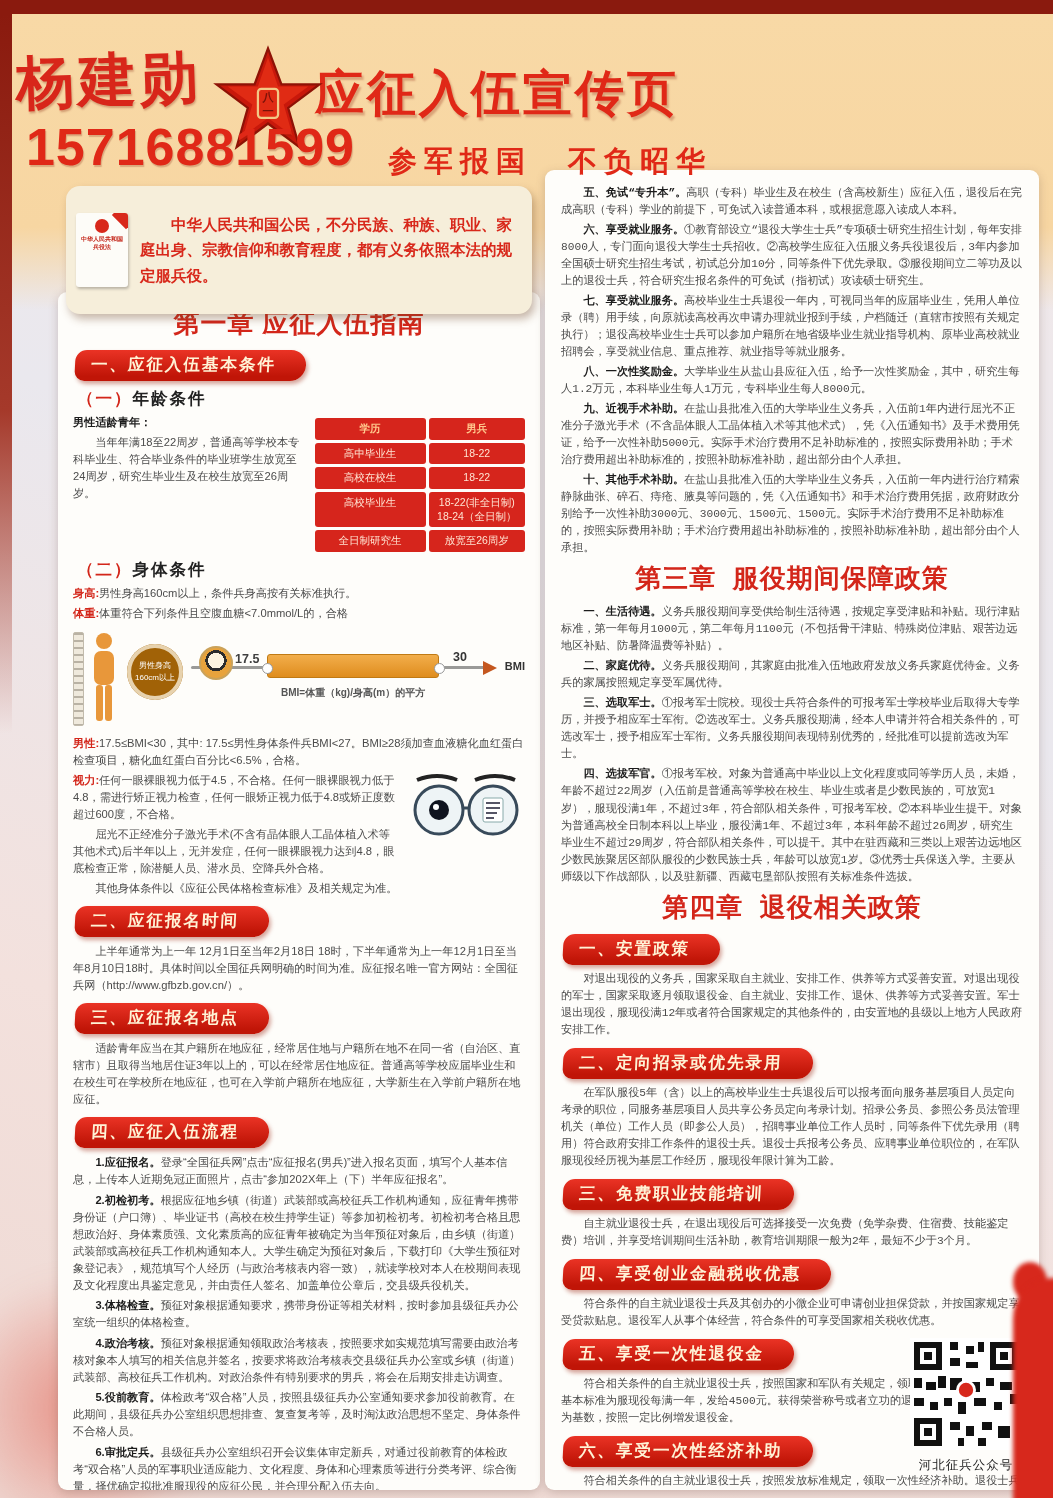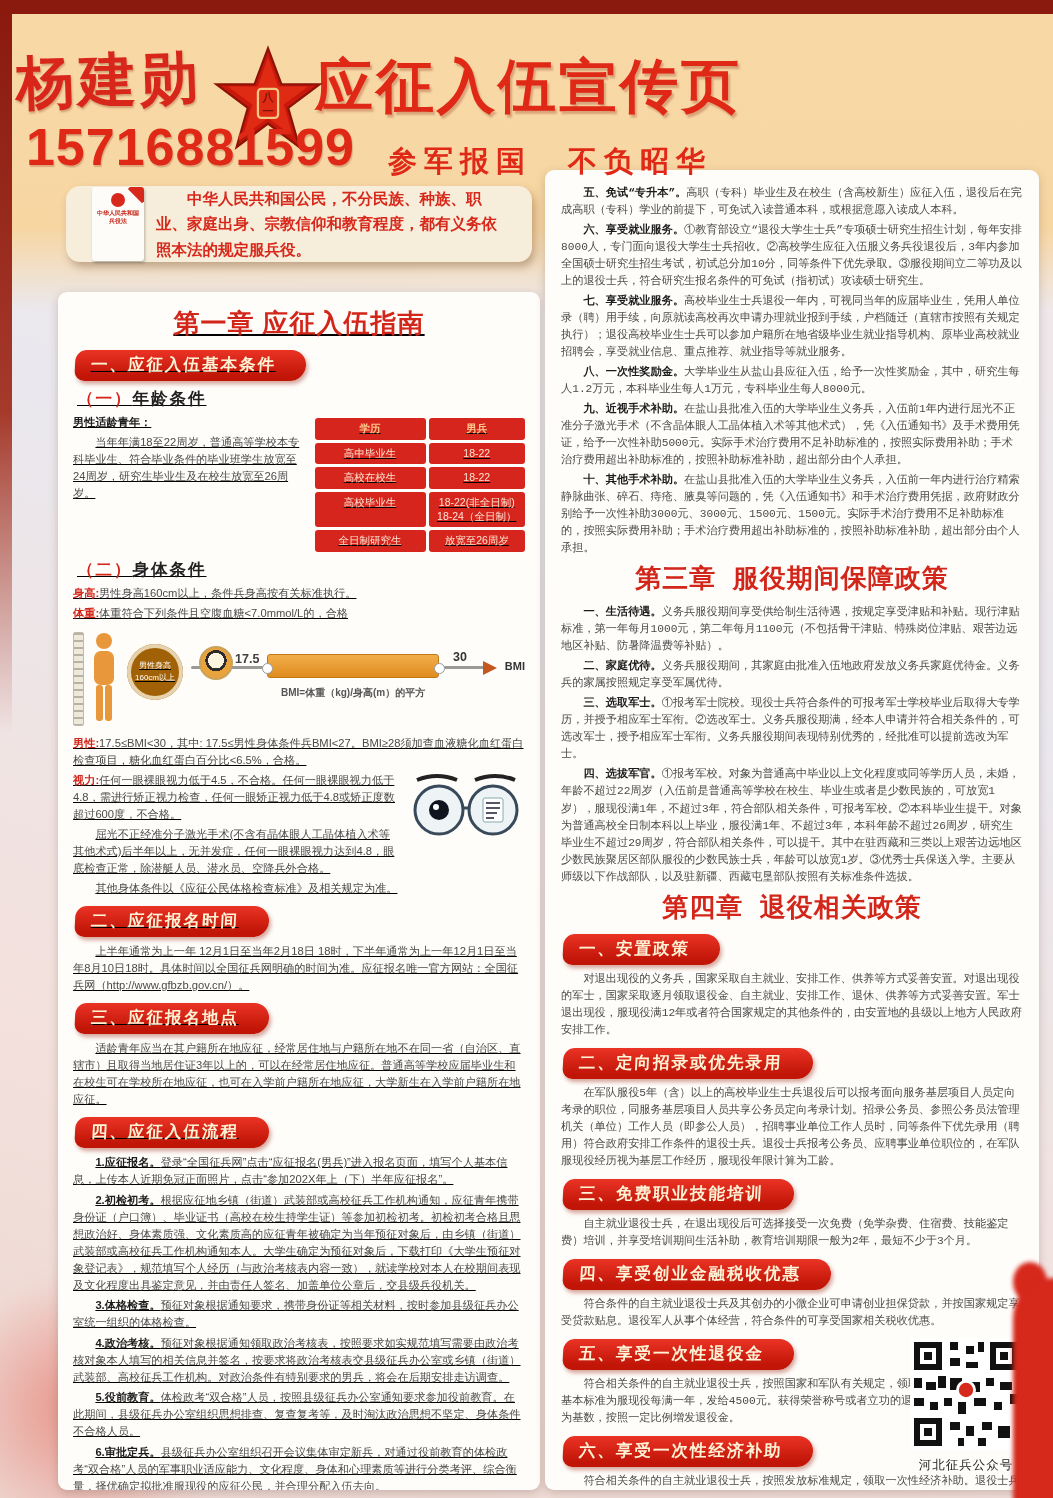--- a/index.html
+++ b/index.html
@@ -9,36 +9,36 @@
   .top-strip{position:absolute;top:0;left:0;width:100%;height:14px;background:#8a1a0e;}
   .left-edge{position:absolute;top:14px;left:0;width:12px;height:720px;
     background:linear-gradient(180deg,#8a1a0e 0%,#a5392a 55%,rgba(190,110,95,0) 100%);}
   .header-bg{position:absolute;top:14px;left:0;width:100%;height:296px;
     background:linear-gradient(180deg,#f8d9a6 0%,#f7d6a2 72%,rgba(247,214,162,0) 100%);}
   .brand-name{position:absolute;left:16px;top:42px;font-size:58px;font-weight:900;color:#d8261a;
     letter-spacing:4px;transform:rotate(-2deg);text-shadow:1px 2px 2px rgba(130,30,10,.3);z-index:6;}
   .phone{position:absolute;left:10px;top:112px;width:345px;font-size:52px;font-weight:900;color:#e02817;
     line-height:1.35;word-break:break-all;letter-spacing:1px;z-index:6;text-shadow:1px 2px 1px rgba(130,30,10,.25);text-align:right;}
   .star{position:absolute;left:212px;top:44px;z-index:5;}
-  .page-title{position:absolute;left:315px;top:48px;font-size:58px;font-weight:900;color:#e02817;
+  .page-title{position:absolute;left:315px;top:61px;font-size:49px;font-weight:900;color:#e02817;
     letter-spacing:3px;white-space:nowrap;text-shadow:2px 3px 2px rgba(140,30,10,.28);z-index:4;}
   .page-subtitle{position:absolute;left:388px;top:142px;font-size:29px;font-weight:700;color:#e02817;
     letter-spacing:7px;white-space:nowrap;z-index:4;}
-  .notice{position:absolute;left:66px;top:186px;width:466px;height:76px;background:#f6eeda;
+  .notice{position:absolute;left:66px;top:186px;width:466px;height:128px;background:#f6eeda;
     border-radius:14px;box-shadow:3px 5px 9px rgba(110,70,40,.38);display:flex;align-items:center;
-    padding:6px 26px;box-sizing:border-box;z-index:3;}
+    padding:6px 10px;box-sizing:border-box;z-index:3;}
   .book{width:52px;height:74px;background:#fdfcf8;border-radius:3px;box-shadow:1px 2px 3px rgba(0,0,0,.25);
     position:relative;flex:0 0 52px;margin-right:12px;overflow:hidden;text-align:center;}
   .book .emblem{width:14px;height:14px;border-radius:50%;background:#d8281b;margin:6px auto 2px;}
   .book .bktitle{font-size:6px;color:#c42418;font-weight:700;line-height:1.4;white-space:pre-line;}
   .book .ribbon-corner{position:absolute;top:-8px;right:-8px;width:20px;height:20px;background:#d8281b;transform:rotate(45deg);}
   .notice-text{flex:1;font-size:15.5px;font-weight:700;color:#d8281b;line-height:1.62;text-indent:2em;}
   .panel{position:absolute;background:#fefdfa;border-radius:9px;box-shadow:0 3px 10px rgba(120,90,80,.30);
     box-sizing:border-box;overflow:hidden;z-index:2;}
-  .panel-left{left:58px;top:292px;width:482px;height:1198px;padding:10px 15px 8px;text-decoration:underline;}
+  .panel-left{left:58px;top:292px;width:482px;height:1198px;padding:10px 15px 8px;}
   .panel-right{left:545px;top:170px;width:494px;height:1320px;padding:12px 16px 8px;font-family:Liberation Mono, monospace;}
   .chapter{font-size:26px;font-weight:900;color:#d3261a;text-align:center;margin:4px 0 8px;letter-spacing:1px;}
   .ribbon{width:fit-content;margin:9px 0 6px 2px;padding:4px 30px 5px 16px;font-size:16.5px;font-weight:900;
     color:#fff3d6;letter-spacing:2px;background:linear-gradient(180deg,#ea3325 0%,#c01507 85%);
     border-radius:16px 22px 22px 14px;box-shadow:2px 3px 4px rgba(150,30,10,.4);transform:skewX(-3deg);position:relative;}
   .sub-h{font-size:16.5px;font-weight:900;color:#222;margin:7px 0 4px 4px;letter-spacing:2px;}
   .sub-h .paren{color:#d3261a;}
   p.body{font-size:11.2px;color:#4b4b4b;line-height:1.52;margin:3px 0;}
   .indent{text-indent:2em;}
   b.lbl{color:#1c1c1c;}

